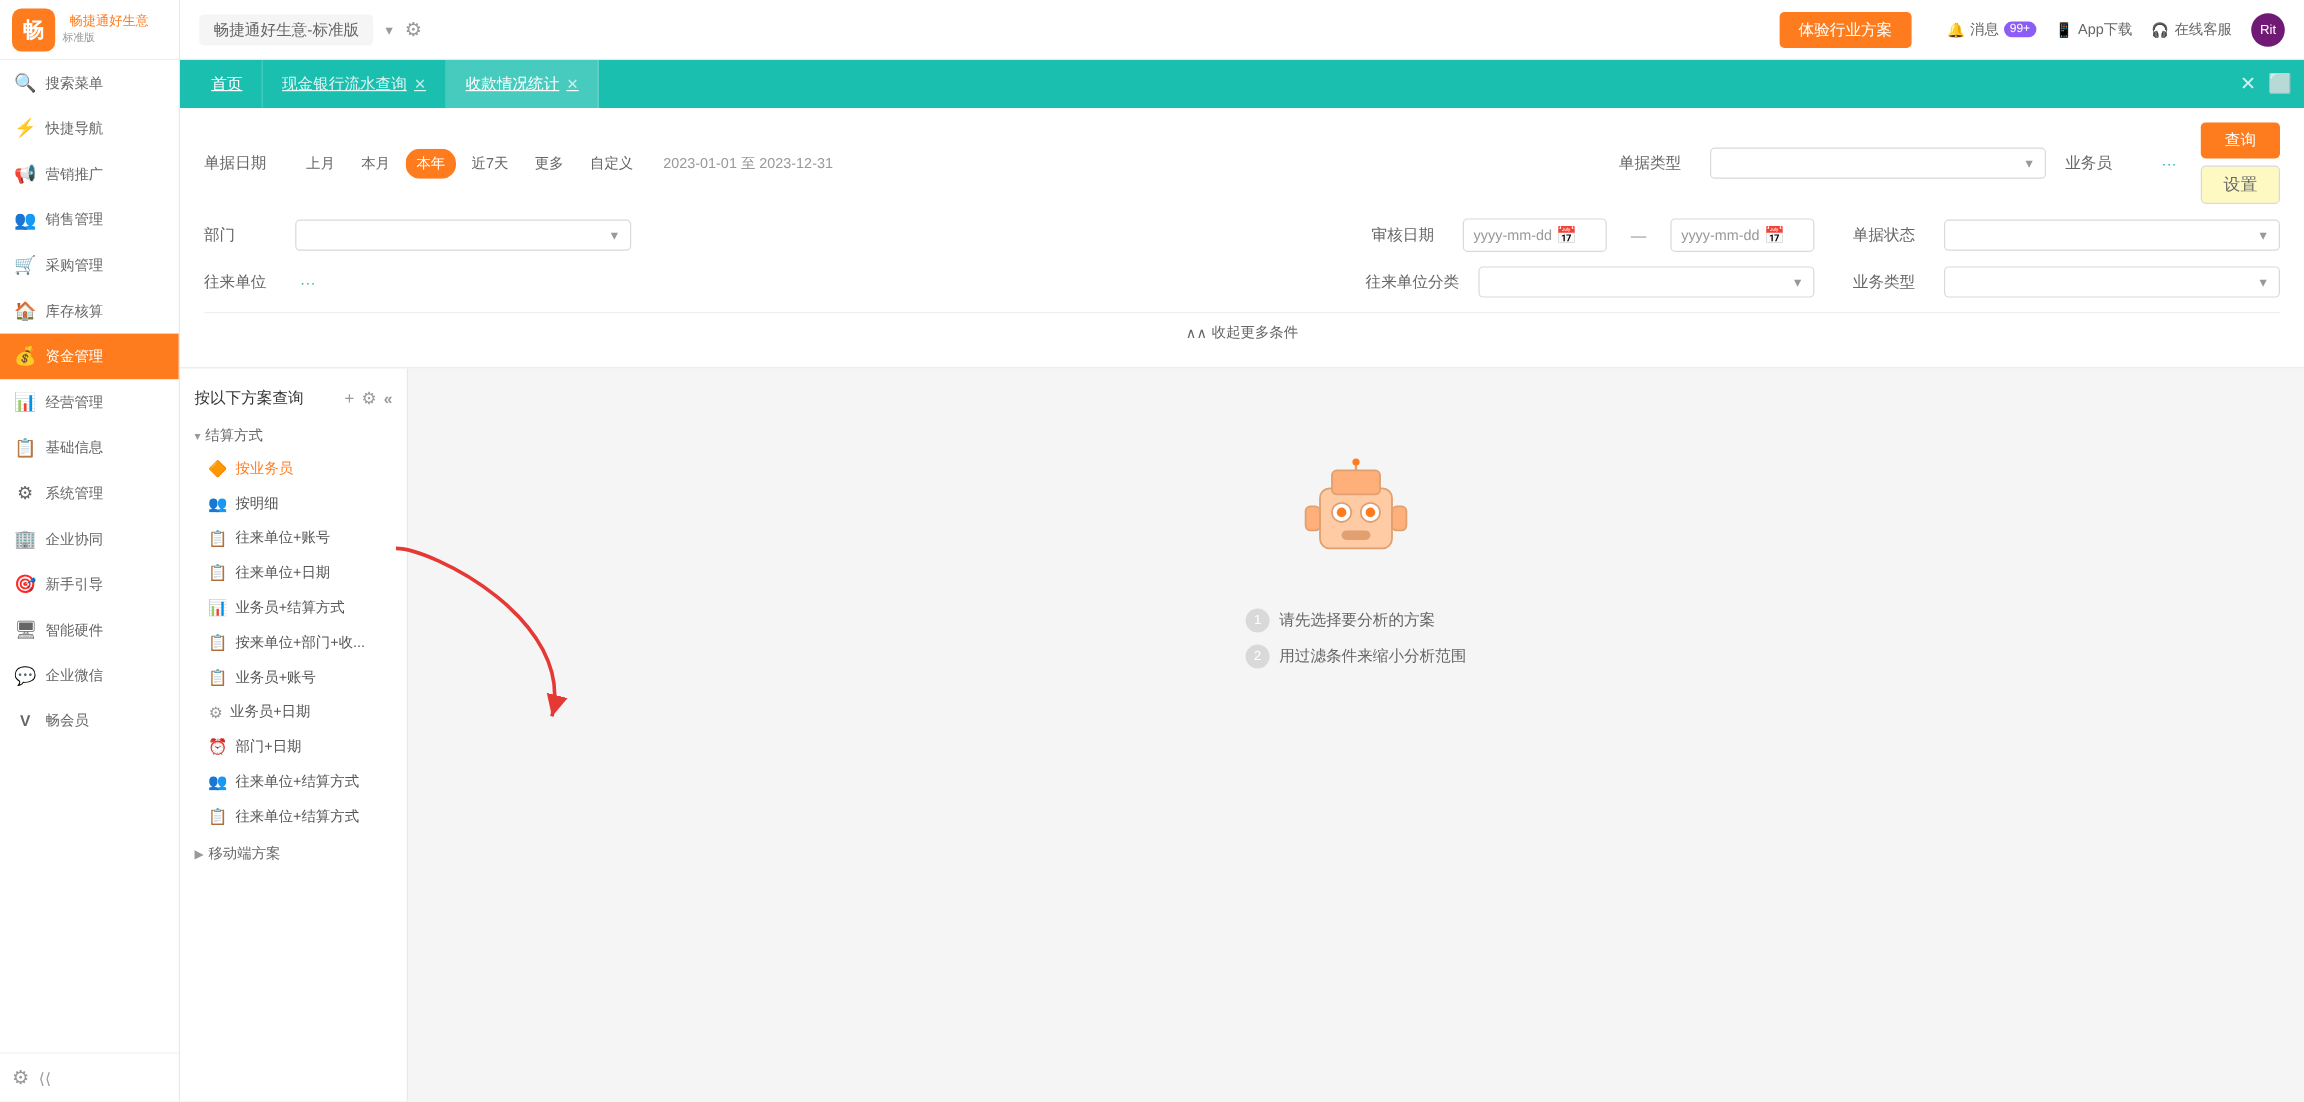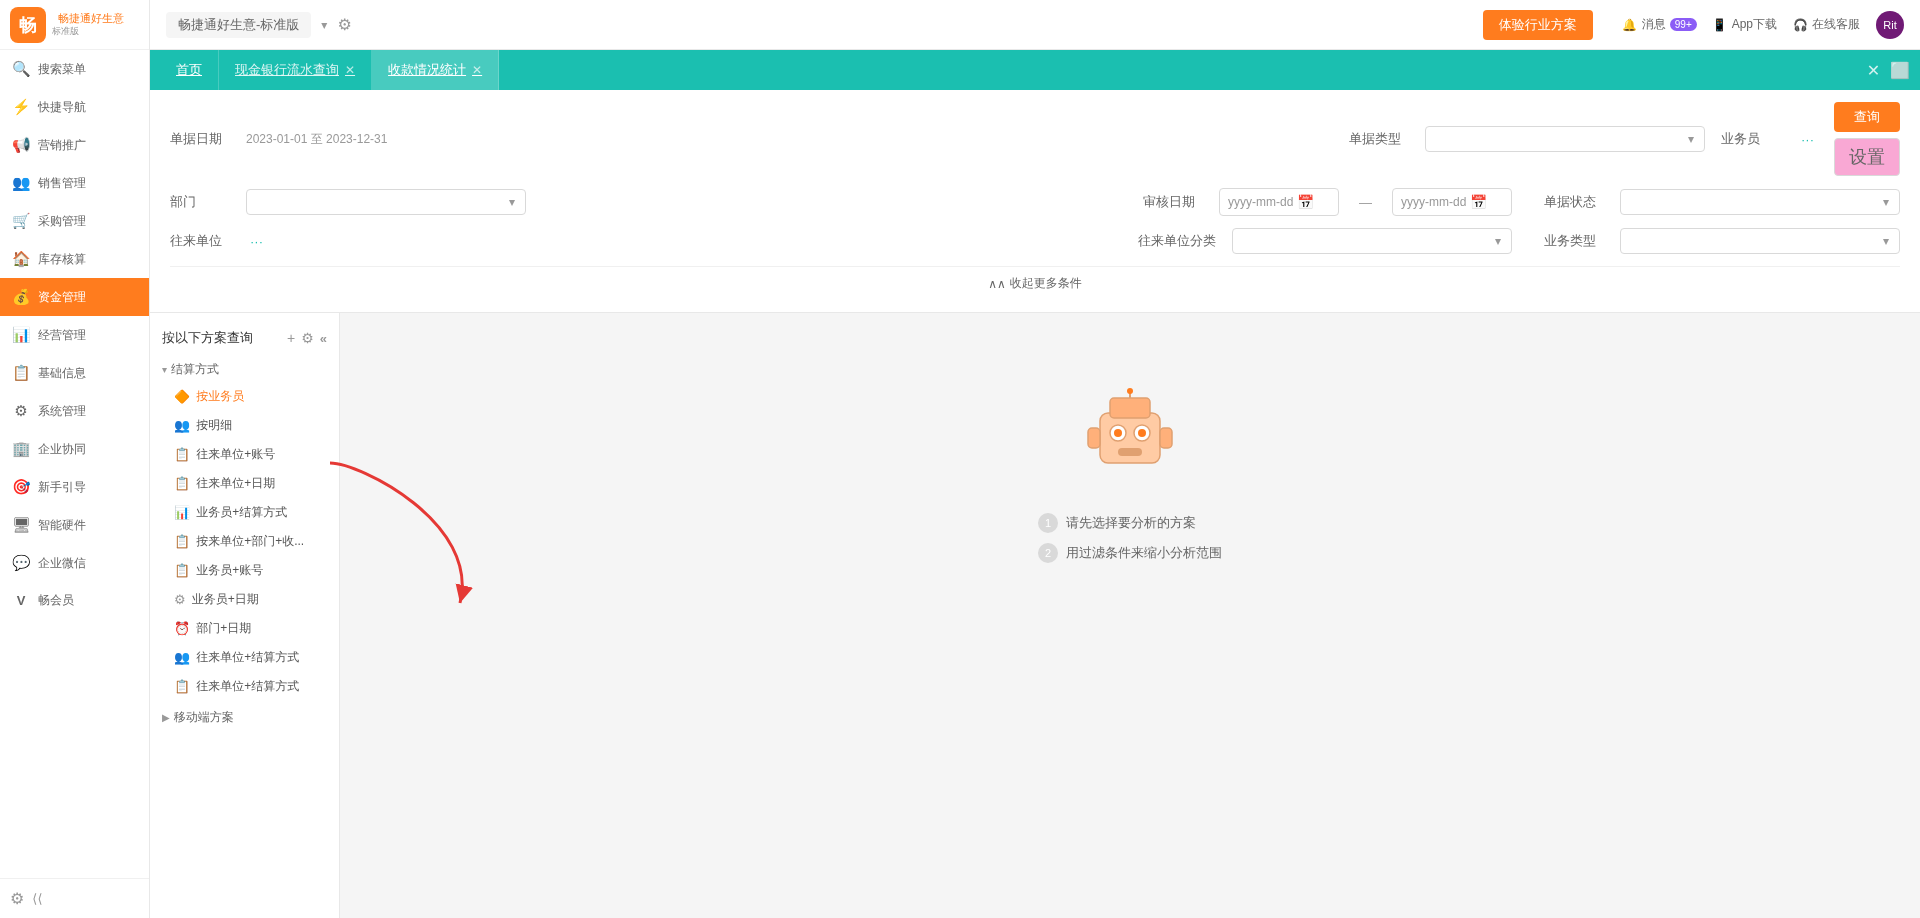--- a/index.html
+++ b/index.html
@@ -83,21 +83,21 @@
 
     
     .query-area { flex: 1; background: #f5f5f5; display: flex; flex-direction: column; align-items: center; padding-top: 60px; }
     .query-placeholder { display: flex; flex-direction: column; align-items: center; gap: 20px; }
     .query-hints { display: flex; flex-direction: column; gap: 10px; }
     .query-hint { display: flex; align-items: center; gap: 8px; font-size: 13px; color: #666; }
     .hint-num { width: 20px; height: 20px; border-radius: 50%; background: #d9d9d9; display: flex; align-items: center; justify-content: center; font-size: 11px; color: #fff; flex-shrink: 0; }
 
     
     .query-btn { background: #ff7c1e; color: #fff; border: none; padding: 6px 20px; border-radius: 4px; cursor: pointer; font-size: 13px; }
-    .settings-btn { background: #f9a8d4; color: #666; border: 1px solid #d9d9d9; padding: 6px 7px; border-radius: 4px; cursor: pointer; font-size: 18px; }
+    .settings-btn { background: #fef9c3; color: #666; border: 1px solid #d9d9d9; padding: 6px 7px; border-radius: 4px; cursor: pointer; font-size: 14px; }
     .filter-actions { display: flex; flex-direction: column; gap: 6px; margin-left: auto; }
   </style>
 </head>
 <body>
 
 <div class="sidebar">
   <div class="sidebar-logo">
     <div class="logo-icon">
         <span>畅</span>
       </div>
@@ -217,20 +217,28 @@
       <span class="tabs-right-icon">✕</span>
       <span class="tabs-right-icon">⬜</span>
     </div>
   </div>
 
 
   <div class="filter-panel">
 
     <div class="filter-row">
       <span class="filter-label">单据日期</span>
+      <div class="date-pills">
+        <span class="date-pill">上月</span>
+        <span class="date-pill">本月</span>
+        <span class="date-pill active">本年</span>
+        <span class="date-pill">近7天</span>
+        <span class="date-pill">更多</span>
+        <span class="date-pill">自定义</span>
+      </div>
       <span class="date-range-text">2023-01-01 至 2023-12-31</span>
       <span style="flex:1;"></span>
       <span class="filter-label">单据类型</span>
       <div class="filter-select filter-select-wide">
         <span></span>
         <span class="select-arrow">▾</span>
       </div>
       <span class="filter-label">业务员</span>
       <div style="display:flex;align-items:center;gap:4px;">
         <span class="more-dots">···</span>

